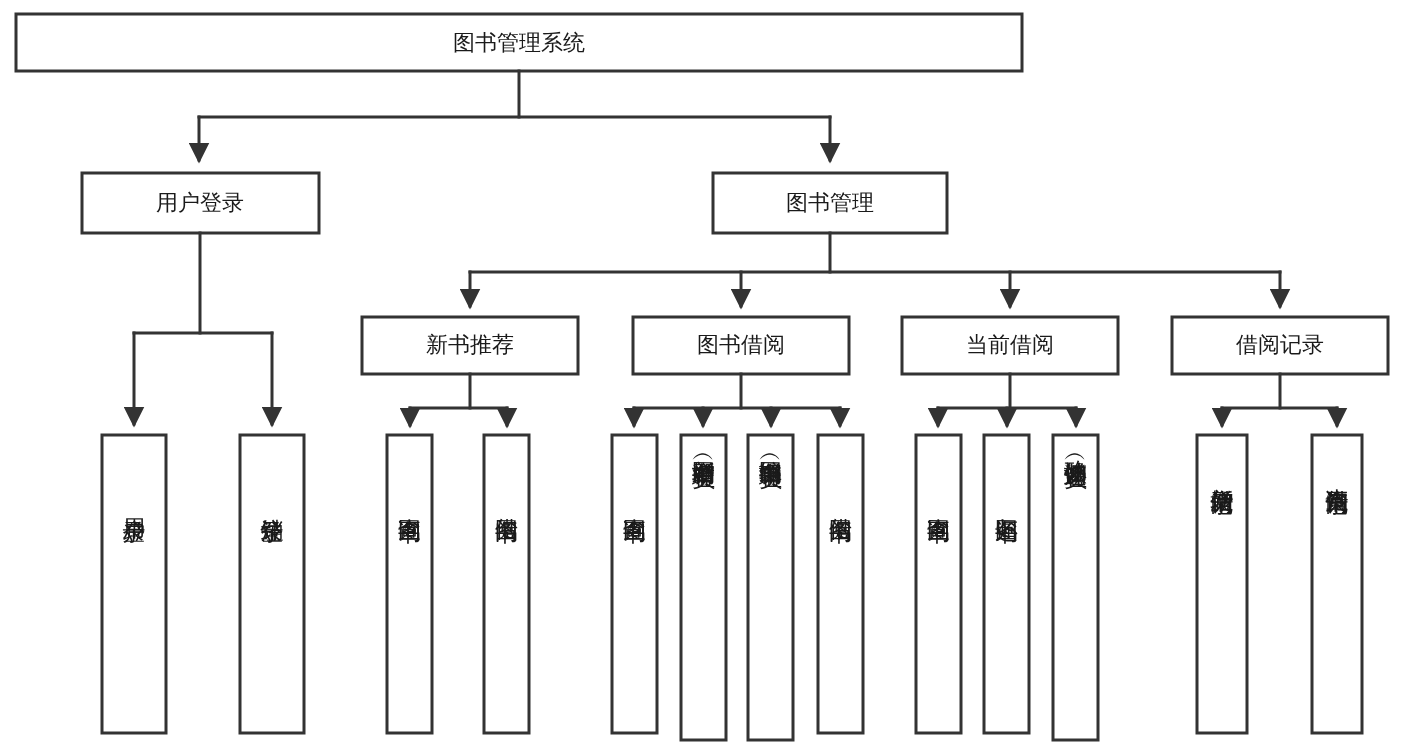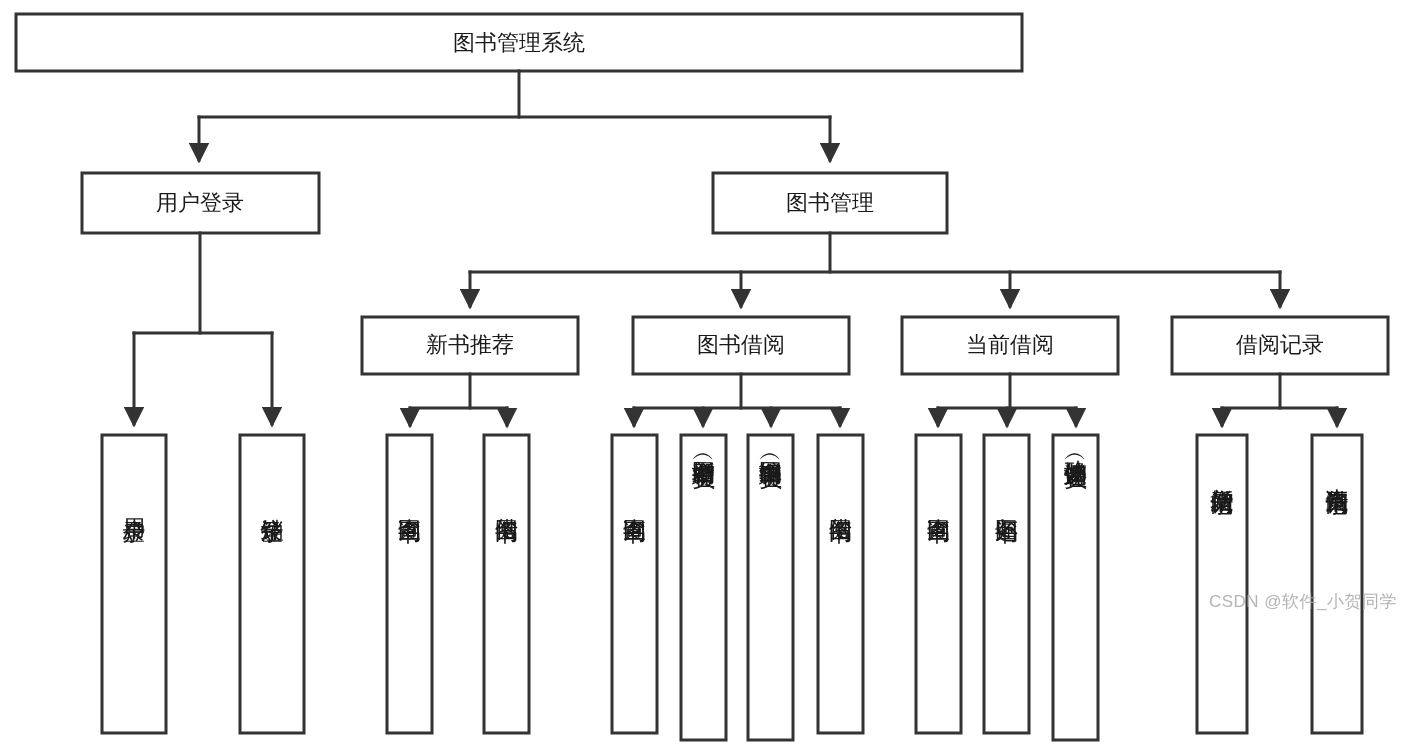--- a/index.html
+++ b/index.html
@@ -248,15 +248,14 @@
     <span class="node-label-v">确认归还（管理员）</span>
   </div>
 
   <div class="vlabel-wrap" style="left:1197px; top:470px; width:50px; height:263px;">
     <span class="node-label-v">新增借阅记录</span>
   </div>
   <div class="vlabel-wrap" style="left:1312px; top:470px; width:50px; height:263px;">
     <span class="node-label-v">查询借阅记录</span>
   </div>
 
-  <div class="watermark">CSDN @软件_小贺同学</div>
 
 </div>
 
 </body></html>

